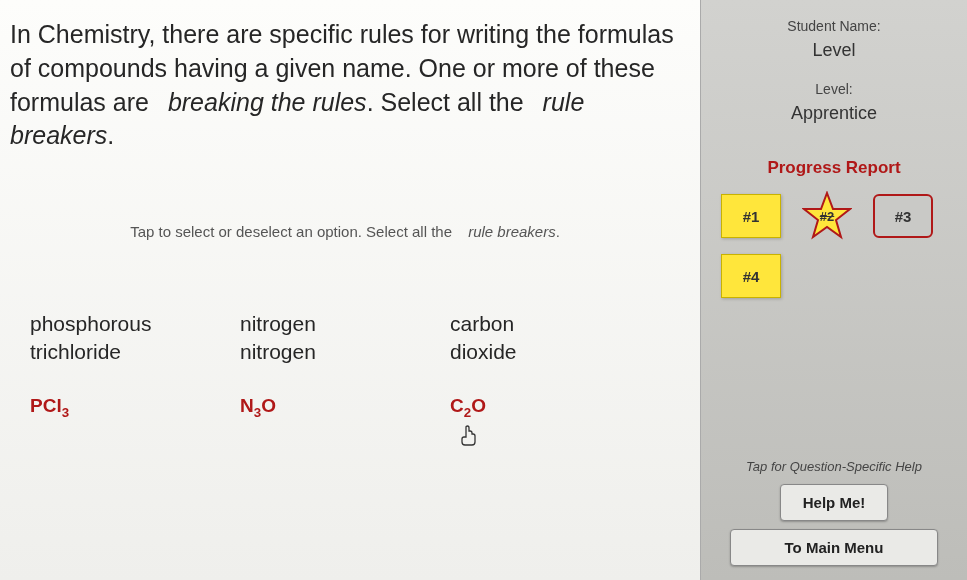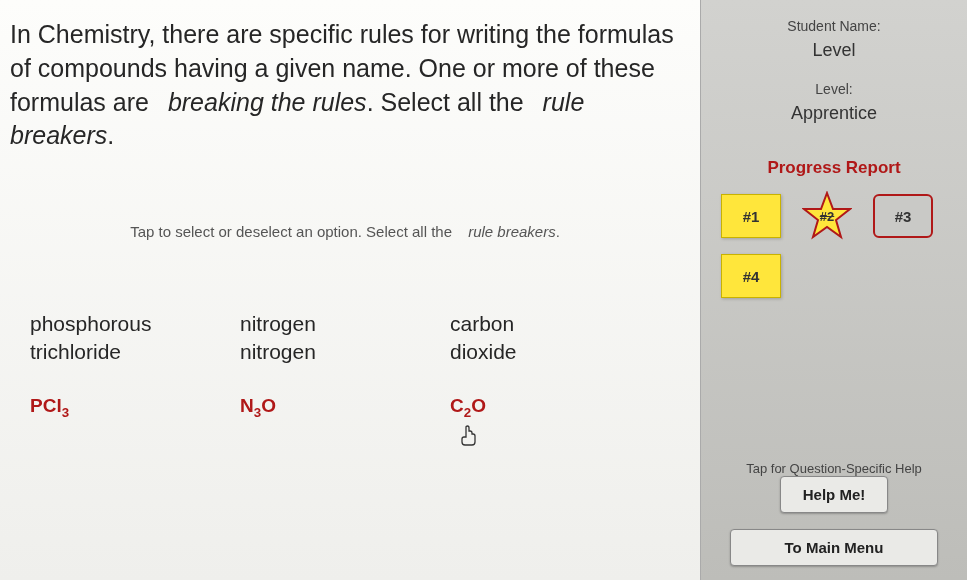--- a/index.html
+++ b/index.html
@@ -129,31 +129,33 @@
   .p-star .star-label {
     position: absolute;
     font-size: 13px;
     font-weight: bold;
     color: #333;
     text-decoration: line-through;
   }
   .help-label {
     font-size: 13px;
     color: #444;
+    margin-bottom: 10px;
+    font-style: italic;
   }
   .btn {
     background: #eaeae7;
     border: 1px solid #888;
     border-radius: 4px;
     padding: 9px 22px;
     font-size: 15px;
     font-weight: bold;
     color: #222;
     cursor: pointer;
-    margin-bottom: 16px;
+    margin-bottom: 8px;
     box-shadow: 0 1px 2px rgba(0,0,0,0.25);
   }
   .btn.wide {
     width: 208px;
     text-align: center;
     margin-bottom: 0;
   }
 </style>
 </head>
 <body>

